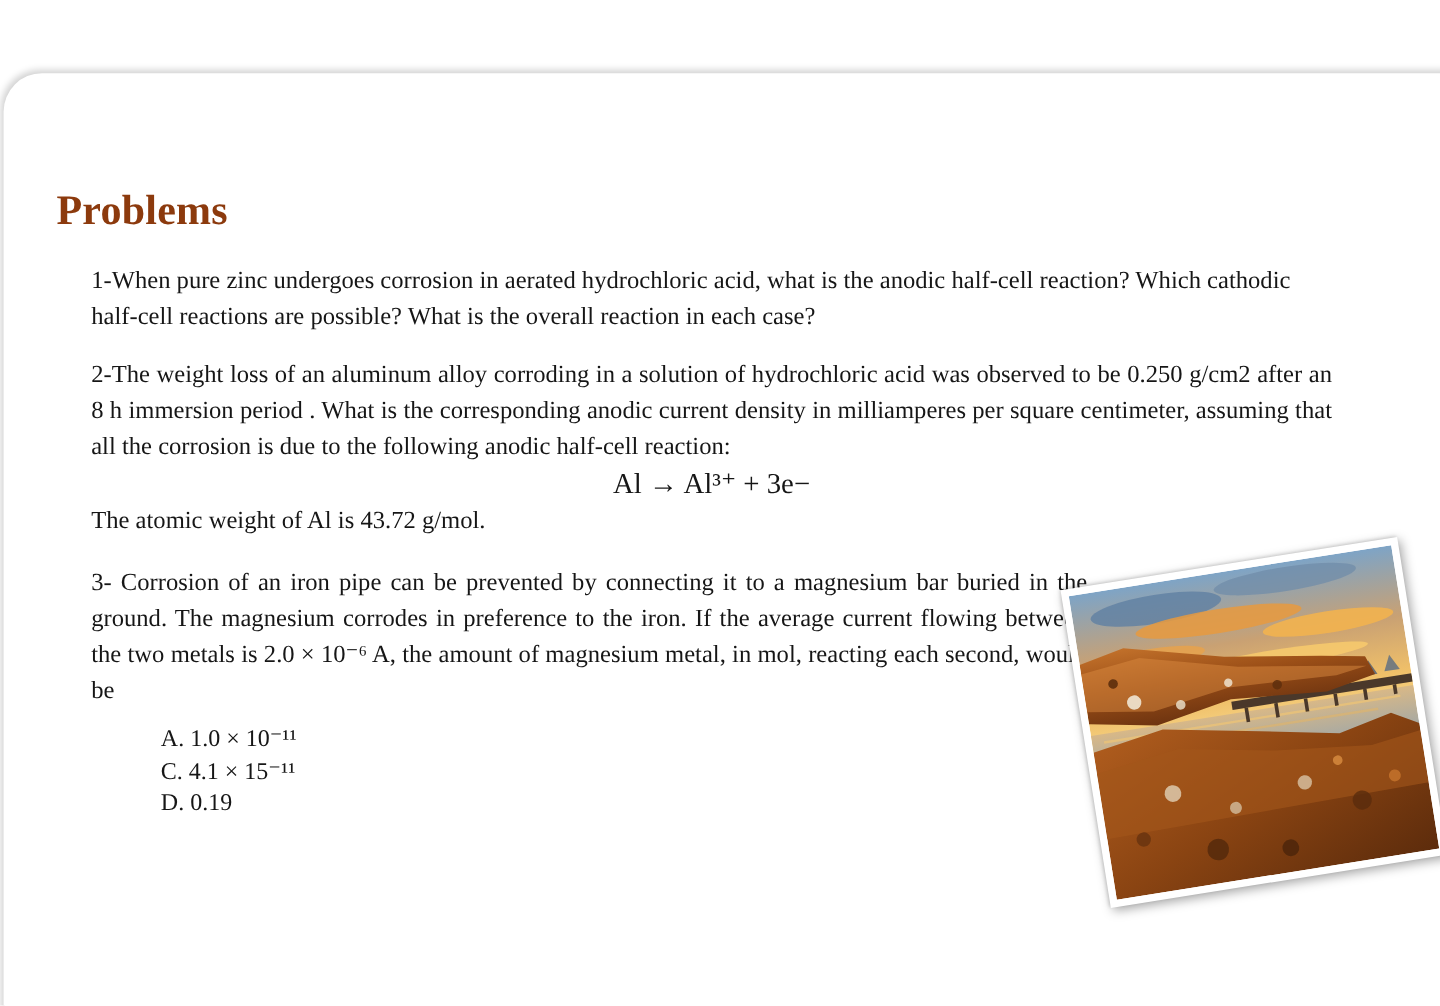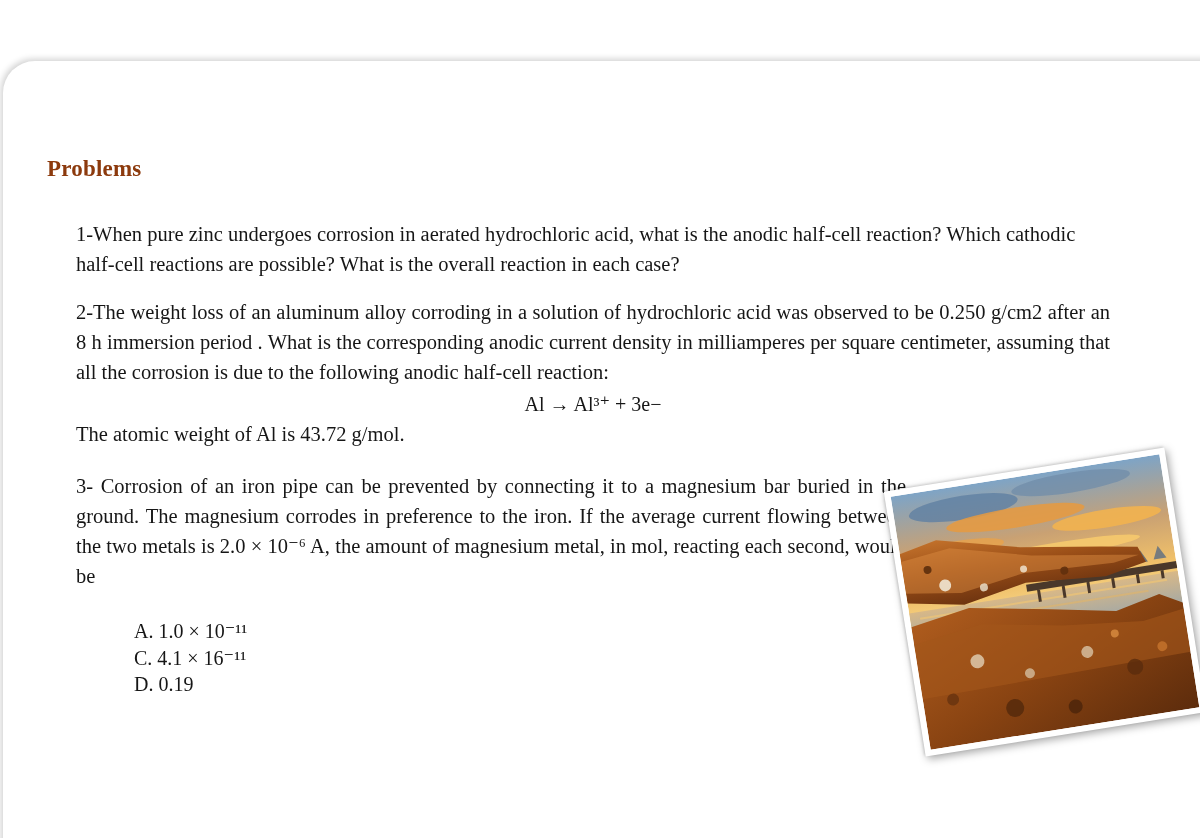--- a/index.html
+++ b/index.html
@@ -7,35 +7,35 @@
   body { font-family:"Liberation Serif","DejaVu Serif",serif; color:#161616; position:relative; }
 
   .slide-card {
     position:absolute; left:3px; top:61px; width:1260px; height:840px;
     background:#ffffff; border-top-left-radius:32px;
     box-shadow:-2px -2px 6px rgba(0,0,0,0.18);
   }
 
   .page-title {
     position:absolute; left:47px; top:156px;
-    font-size:23px; font-weight:bold; letter-spacing:0.2px;
+    font-size:35px; font-weight:bold; letter-spacing:0.2px;
   }
 
   .content {
     position:absolute; left:76px; top:219px; width:1034px;
     font-size:20.5px; line-height:30px;
   }
   .para { margin-bottom:18px; }
   .justify { text-align:justify; }
   .no-gap { margin-bottom:0; }
-  .equation { text-align:center; font-size:20px; margin:2px 0 0 0; }
+  .equation { text-align:center; font-size:24px; margin:2px 0 0 0; }
   .note { margin-bottom:22px; }
 
   .q3-block { width:830px; }
-  .options { margin:27px 0 0 58px; font-size:20px; line-height:26.5px; list-style:none; }
+  .options { margin:12px 0 0 58px; font-size:20px; line-height:26.5px; list-style:none; }
 
   .photo-frame {
     position:absolute; left:903px; top:468px; width:284px; height:268px;
     background:#ffffff; padding:6px;
     transform:rotate(-9deg);
     box-shadow:2px 3px 9px rgba(0,0,0,0.35), -1px -1px 3px rgba(0,0,0,0.15);
   }
   .photo-frame svg { display:block; width:100%; height:100%; }
 </style>
 </head>
@@ -49,21 +49,21 @@
   <p class="para">1-When pure zinc undergoes corrosion in aerated hydrochloric acid, what is the anodic half-cell reaction? Which cathodic half-cell reactions are possible? What is the overall reaction in each case?</p>
 
   <p class="para justify no-gap">2-The weight loss of an aluminum alloy corroding in a solution of hydrochloric acid was observed to be 0.250 g/cm2 after an 8 h immersion period . What is the corresponding anodic current density in milliamperes per square centimeter, assuming that all the corrosion is due to the following anodic half-cell reaction:</p>
   <p class="equation">Al → Al³⁺ + 3e−</p>
   <p class="note">The atomic weight of Al is 43.72 g/mol.</p>
 
   <div class="q3-block">
     <p class="justify">3- Corrosion of an iron pipe can be prevented by connecting it to a magnesium bar buried in the ground. The magnesium corrodes in preference to the iron. If the average current flowing between the two metals is 2.0 × 10⁻⁶ A, the amount of magnesium metal, in mol, reacting each second, would be</p>
     <ul class="options">
       <li>A. 1.0 × 10⁻¹¹</li>
-      <li>C. 4.1 × 16⁻¹¹</li>
+      <li>C. 4.1 × 15⁻¹¹</li>
       <li>D. 0.19</li>
     </ul>
   </div>
 </div>
 
 <div class="photo-frame" title="photo of corroded rusty metal structure at a pier during sunset">
   <svg viewBox="0 0 272 256" preserveAspectRatio="none">
     <defs>
       <linearGradient id="sky" x1="0" y1="0" x2="0" y2="1">
         <stop offset="0" stop-color="#7ea4c6"></stop>

